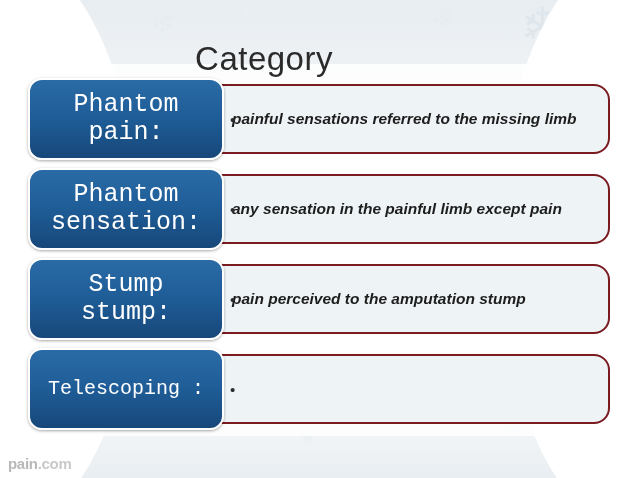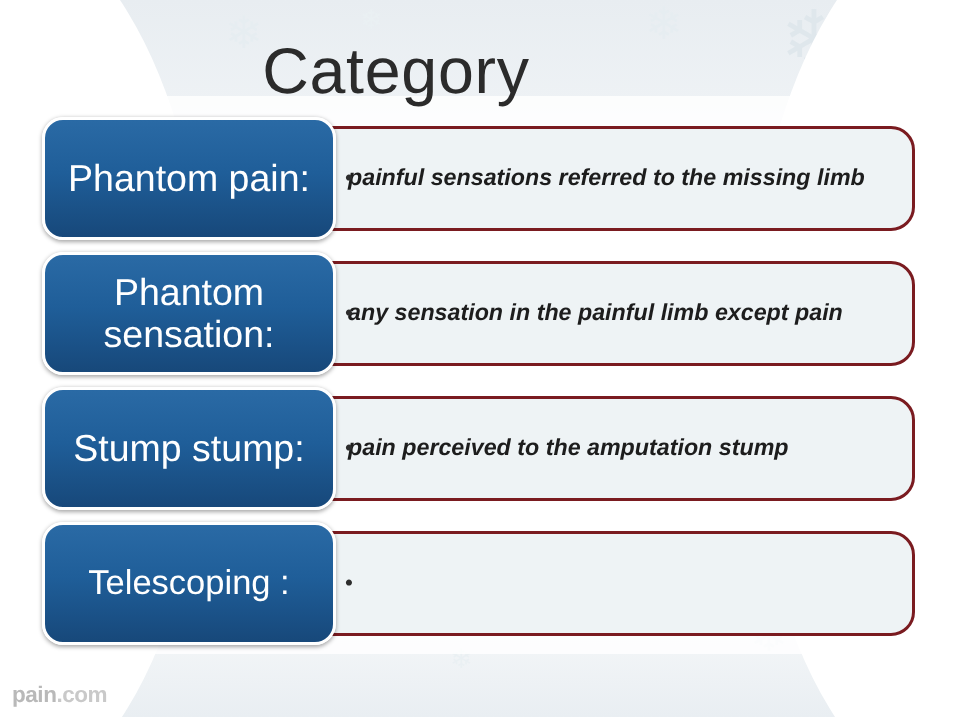--- a/index.html
+++ b/index.html
@@ -67,24 +67,24 @@
     right: -160px;
     top: -60px;
     width: 300px;
     height: 600px;
     background: #ffffff;
     border-radius: 50%;
   }
   .title {
     position: absolute;
     left: 0;
-    top: 24px;
+    top: 40px;
     width: 528px;
     text-align: center;
-    font-size: 43px;
+    font-size: 33px;
     color: #2b2b2b;
     letter-spacing: 0.5px;
   }
   .rows {
     position: absolute;
     left: 0;
     top: 78px;
     width: 638px;
   }
   .row {
@@ -135,22 +135,23 @@
     box-sizing: border-box;
     box-shadow: 0 1px 3px rgba(0,0,0,0.35);
     display: flex;
     align-items: center;
     justify-content: center;
     text-align: center;
     color: #ffffff;
     font-size: 25px;
     line-height: 1.12;
     padding: 0 6px;
-  }
-  .row .label.small-text { font-size: 23px; }
+    font-family: Liberation Mono, monospace;
+  }
+  .row .label.small-text { font-size: 20px; }
   .footer-logo {
     position: absolute;
     left: 8px;
     bottom: 6px;
     font-size: 15px;
     color: #b9b9b9;
     font-weight: bold;
     letter-spacing: -0.3px;
   }
   .footer-logo .dotcom { color: #c9c9c9; font-weight: bold; }

